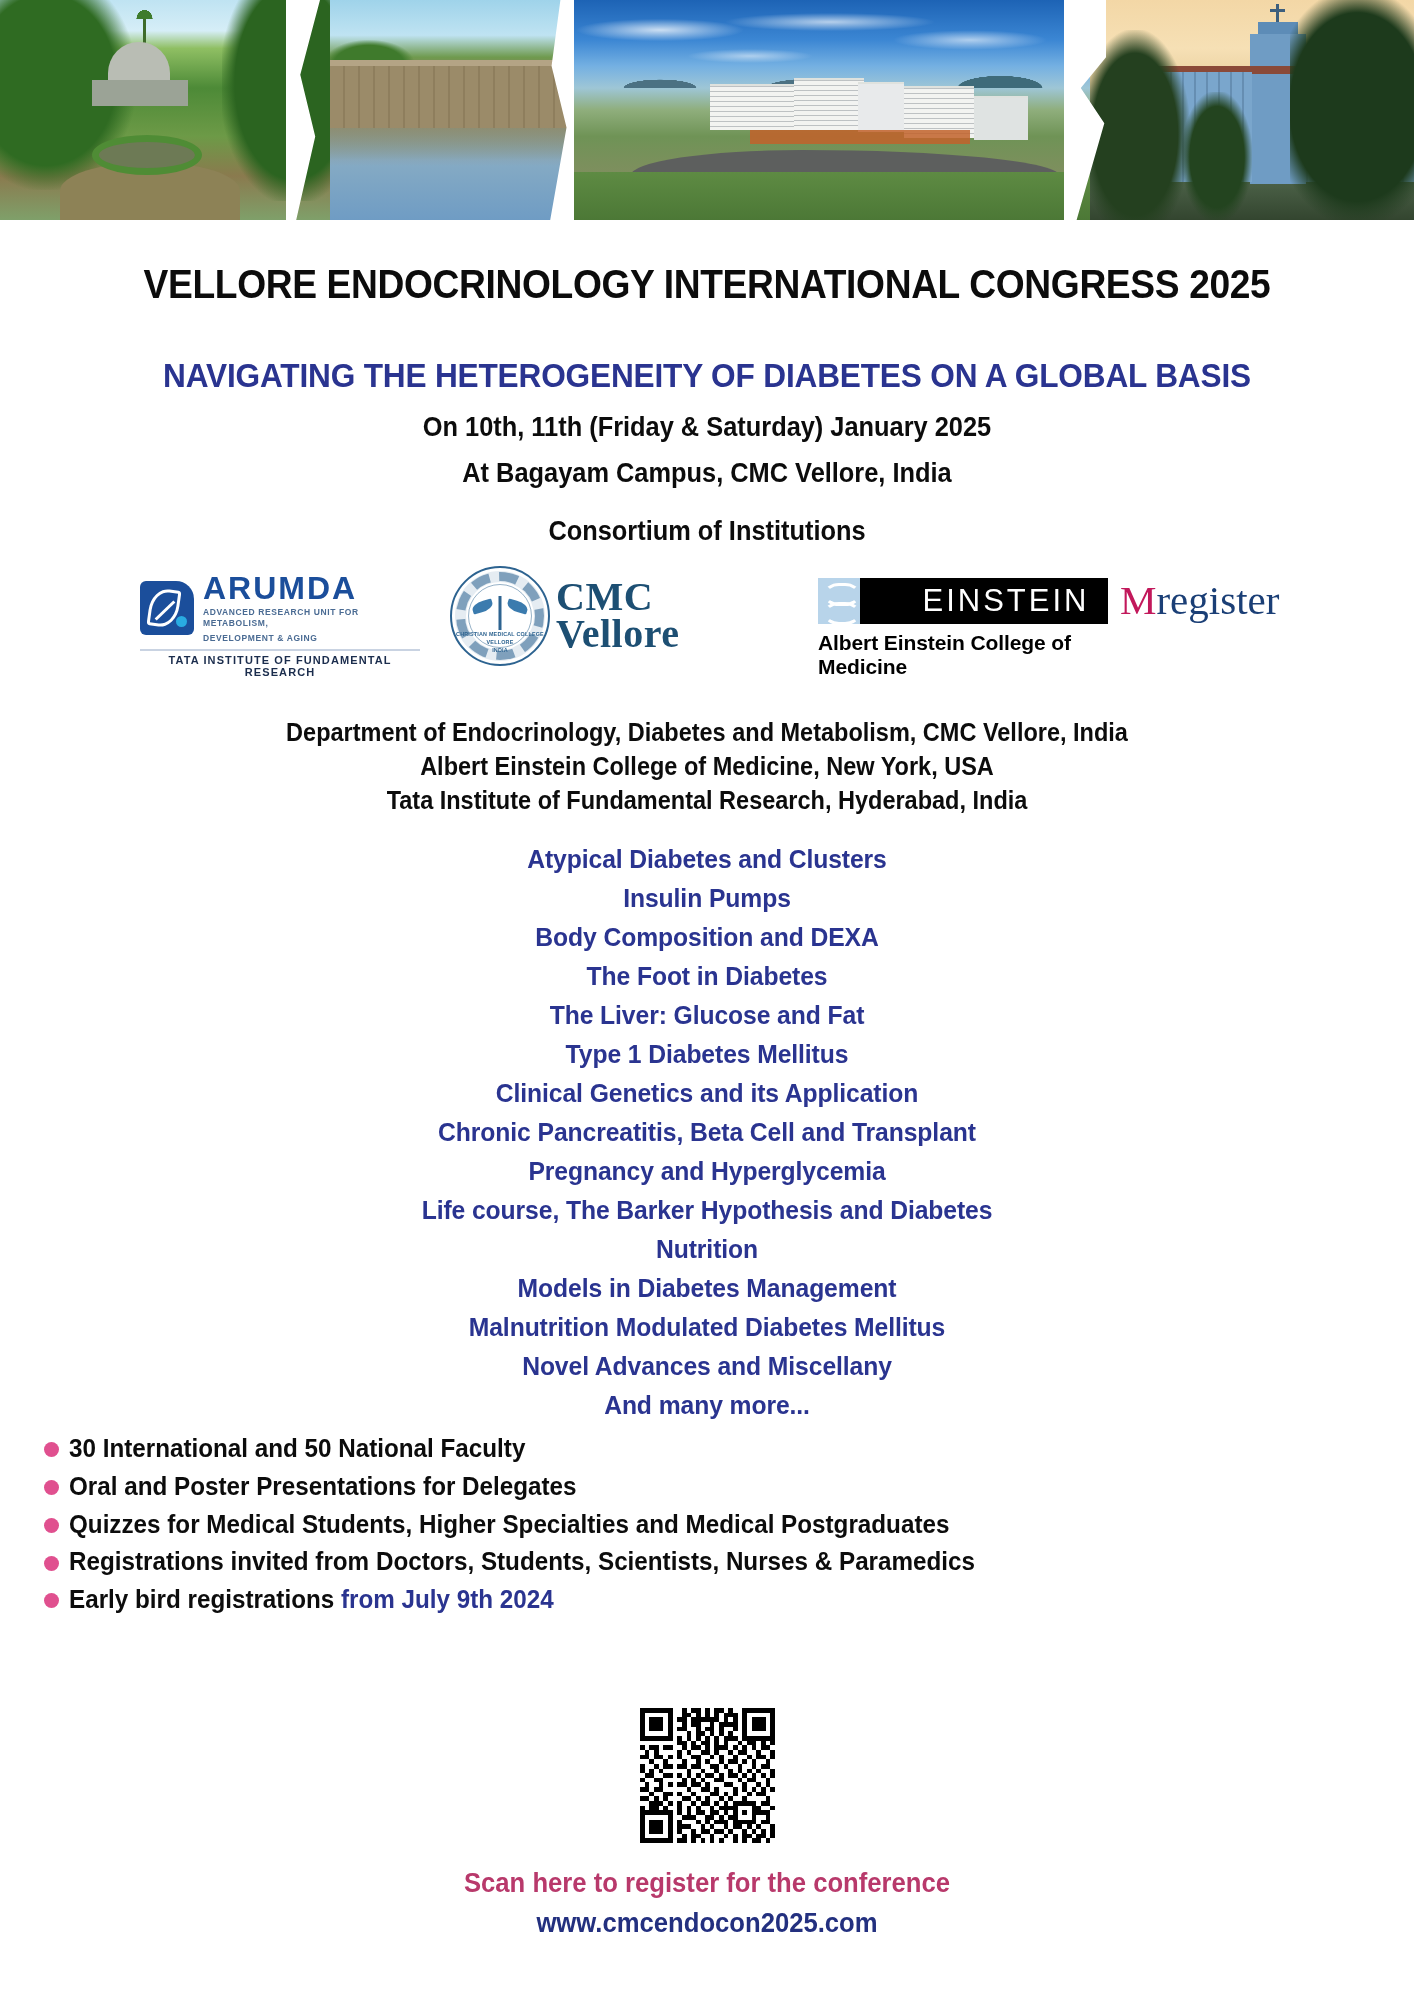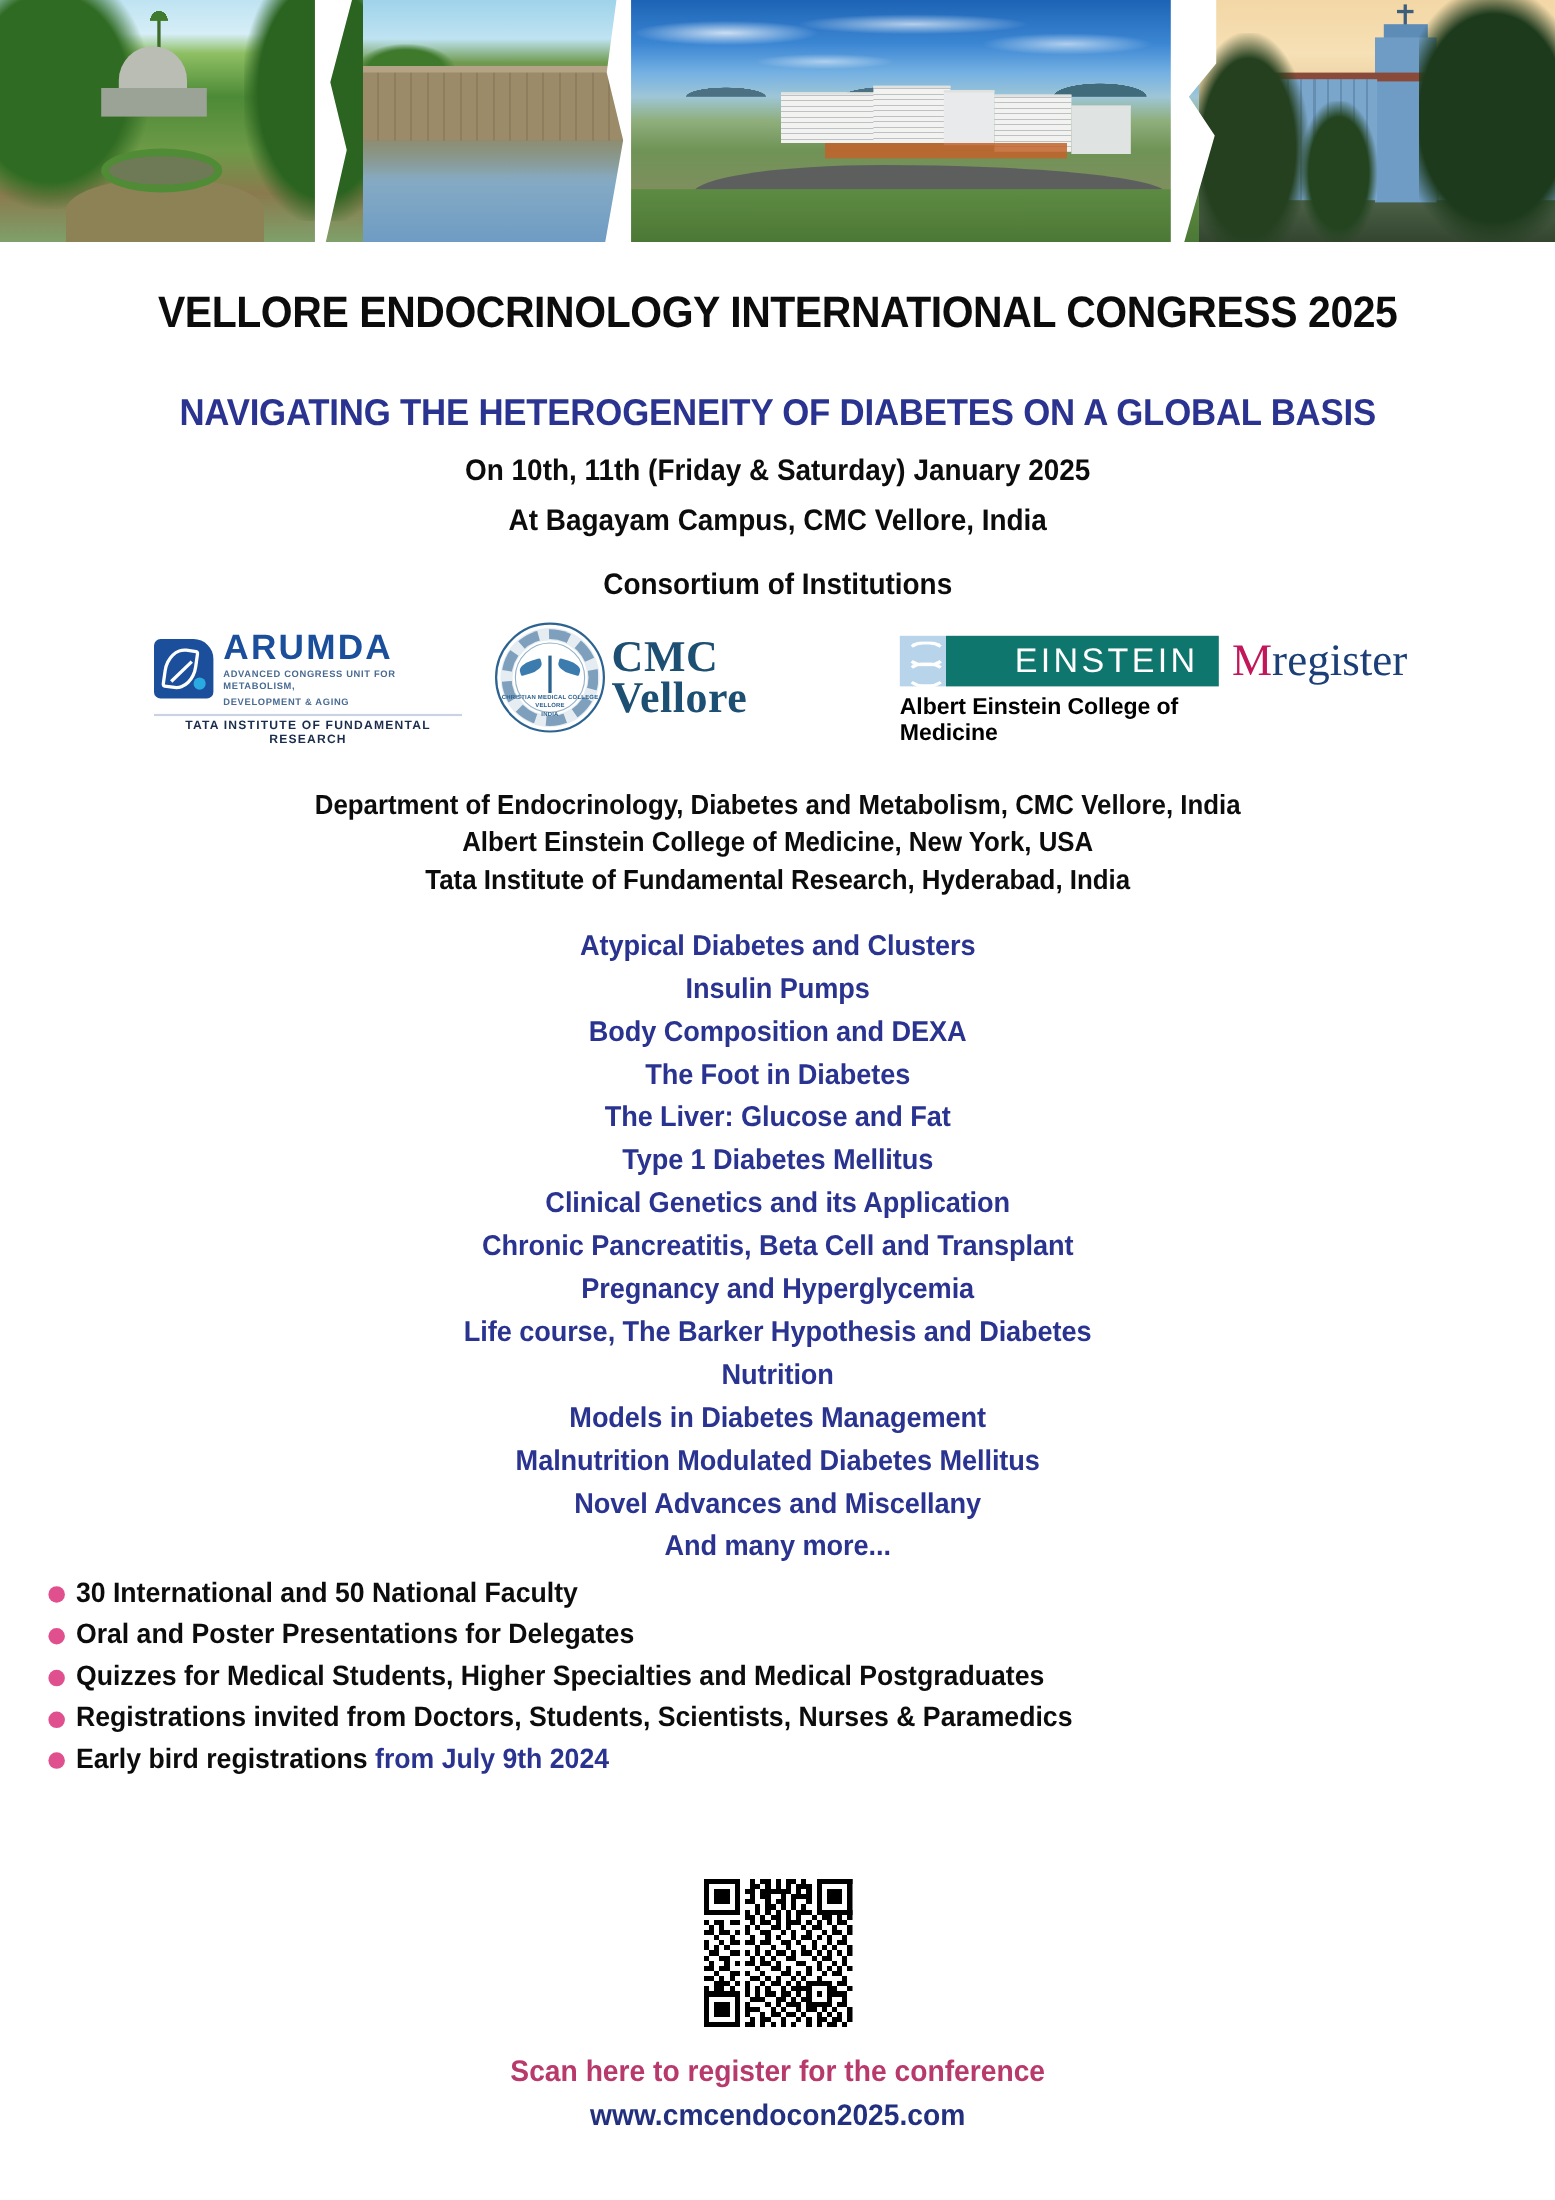--- a/index.html
+++ b/index.html
@@ -293,21 +293,21 @@
   .ein-helix {
     width: 42px; background: #b8d4ea; position: relative; flex: none;
   }
   .ein-helix::before, .ein-helix::after {
     content: ""; position: absolute; left: 6px; width: 30px; height: 17px;
     border: 3px solid #ffffff; border-radius: 50%/60%; border-color: #ffffff transparent #ffffff transparent;
   }
   .ein-helix::before { top: 5px; }
   .ein-helix::after { top: 24px; }
   .ein-name {
-    flex: 1; background: #0f766e; color: #ffffff;
+    flex: 1; background: #000000; color: #ffffff;
     font-size: 31px; font-weight: 400; letter-spacing: 3px;
     display: flex; align-items: center; justify-content: center;
     font-family: "Liberation Sans", sans-serif;
     padding-left: 44px;
   }
   .ein-sub {
     margin-top: 7px; font-size: 21px; font-weight: 700; color: #000000; letter-spacing: -0.1px;
   }
   .monte {
     font-family: "Liberation Serif", serif; font-size: 41px; line-height: 1;
@@ -430,21 +430,21 @@
 
     <div class="logo-arumda">
       <div class="arumda-row">
         <div class="arumda-mark">
           <div class="leaf"></div>
             <div class="stem"></div>
             <div class="dot"></div>
         </div>
         <div>
           <div class="arumda-word">ARUMDA</div>
-          <div class="arumda-tag">ADVANCED CONGRESS UNIT FOR METABOLISM,</div>
+          <div class="arumda-tag">ADVANCED RESEARCH UNIT FOR METABOLISM,</div>
           <div class="arumda-tag">DEVELOPMENT &amp; AGING</div>
         </div>
       </div>
       <div class="arumda-rule"></div>
       <div class="arumda-tifr">TATA INSTITUTE OF FUNDAMENTAL RESEARCH</div>
     </div>
 
     <div class="logo-cmc">
       <div class="cmc-seal">
         <div class="wreath"></div>

